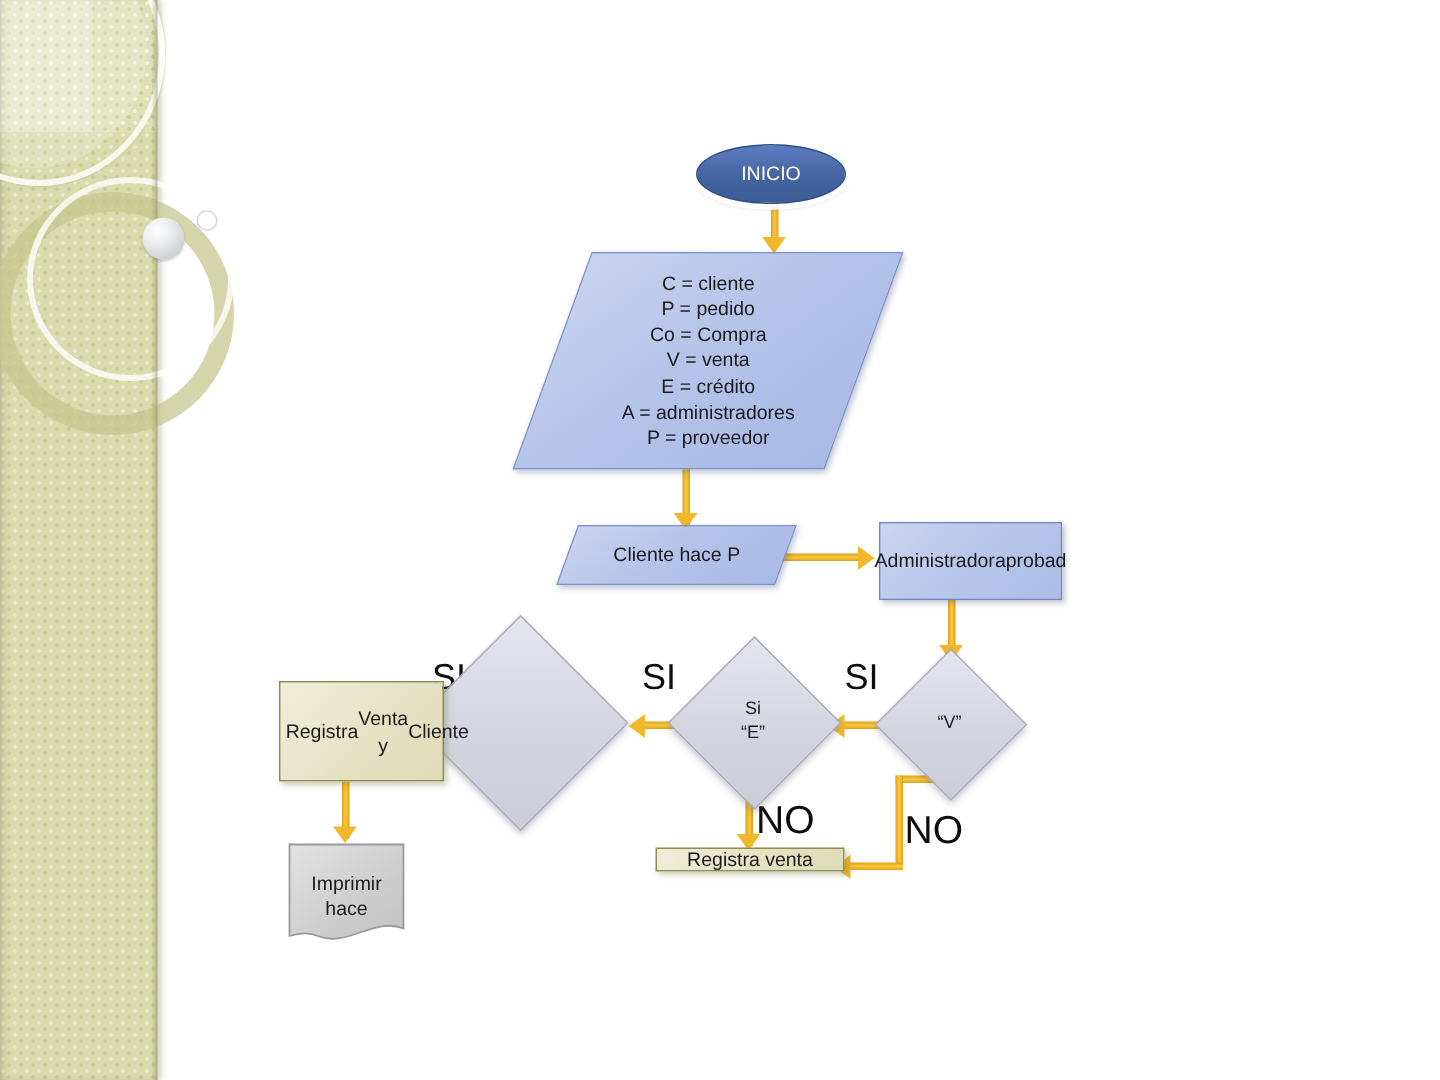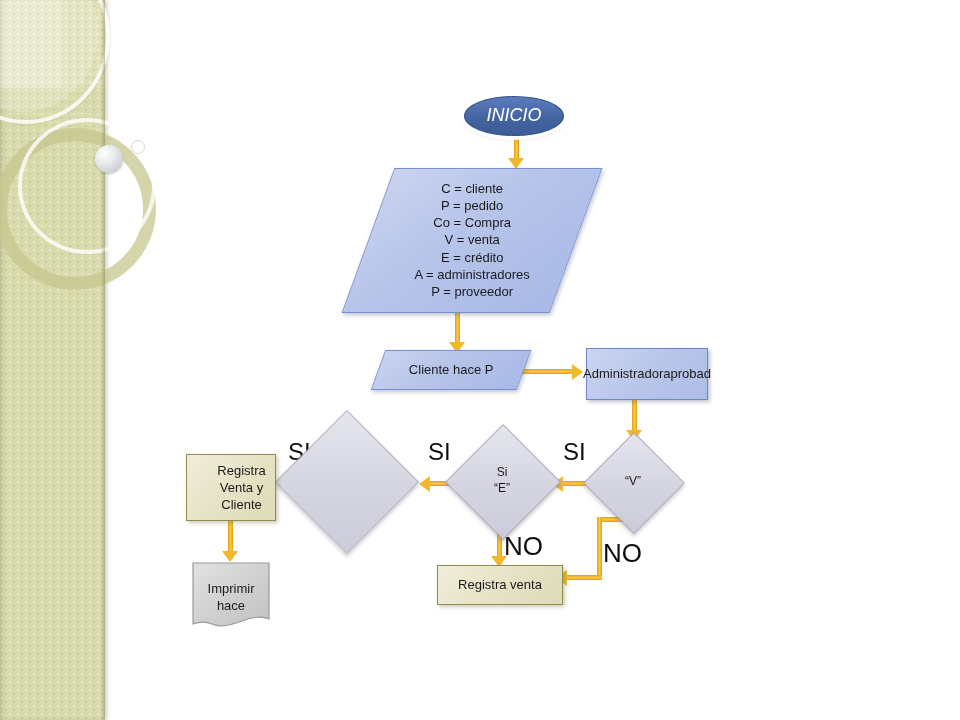--- a/index.html
+++ b/index.html
@@ -59,22 +59,21 @@
   
   .node{position:absolute;box-sizing:border-box;display:flex;align-items:center;justify-content:center;
         text-align:center;color:#1a1a1a;line-height:1.32;}
 
   
   .oval{
     border-radius:50%;
     background:linear-gradient(to bottom,#5d7cc0 0%,#43649f 55%,#3c5c97 100%);
     color:#ffffff;border:1px solid #2f4f87;
     box-shadow:0 0 0 4px rgba(255,255,255,.95), 0 2px 4px rgba(0,0,0,.30);
-    font-size:18px;
-    font-style:italic;
+    font-size:13px;
   }
 
   
   .para{
     background:linear-gradient(135deg,#c9d3ef 0%,#b6c4ea 45%,#a9b9e6 100%);
     border:1px solid #7a8fce;
     transform:skewX(-20deg);
     box-shadow:2px 2px 4px rgba(70,80,120,.35);
   }
   .para > .inner{transform:skewX(20deg);width:100%;}
@@ -221,27 +220,27 @@
     <div class="dtext">
       <div>Si</div>
       <div>“E”</div>
     </div>
   </div>
 
   <div class="node diamond" style="left:296px;top:431px;width:100px;height:100px;">
     <div class="dshape"></div>
   </div>
 
-  <div class="node rect-khaki" style="left:186px;top:454px;width:90px;height:67px;flex-direction:column;padding-left:21px;">
+  <div class="node rect-khaki" style="left:186px;top:454px;width:110px;height:67px;padding-left:21px;">
     <div>Registra</div>
     <div>Venta y</div>
     <div>Cliente</div>
   </div>
 
-  <div class="node rect-khaki" style="left:437px;top:565px;width:126px;height:40px;">
+  <div class="node rect-khaki" style="left:437px;top:565px;width:126px;height:16px;">
     <span>Registra venta</span>
   </div>
 
   <div class="node doc" style="left:192px;top:562px;width:78px;height:70px;flex-direction:column;text-align:center;">
     <svg class="docshape" viewBox="0 0 78 70" preserveAspectRatio="none">
       <defs>
         <linearGradient id="docg" x1="0" y1="0" x2="1" y2="1">
           <stop offset="0%" stop-color="#e2e2e2"></stop>
           <stop offset="55%" stop-color="#cfcfcf"></stop>
           <stop offset="100%" stop-color="#c2c2c2"></stop>

